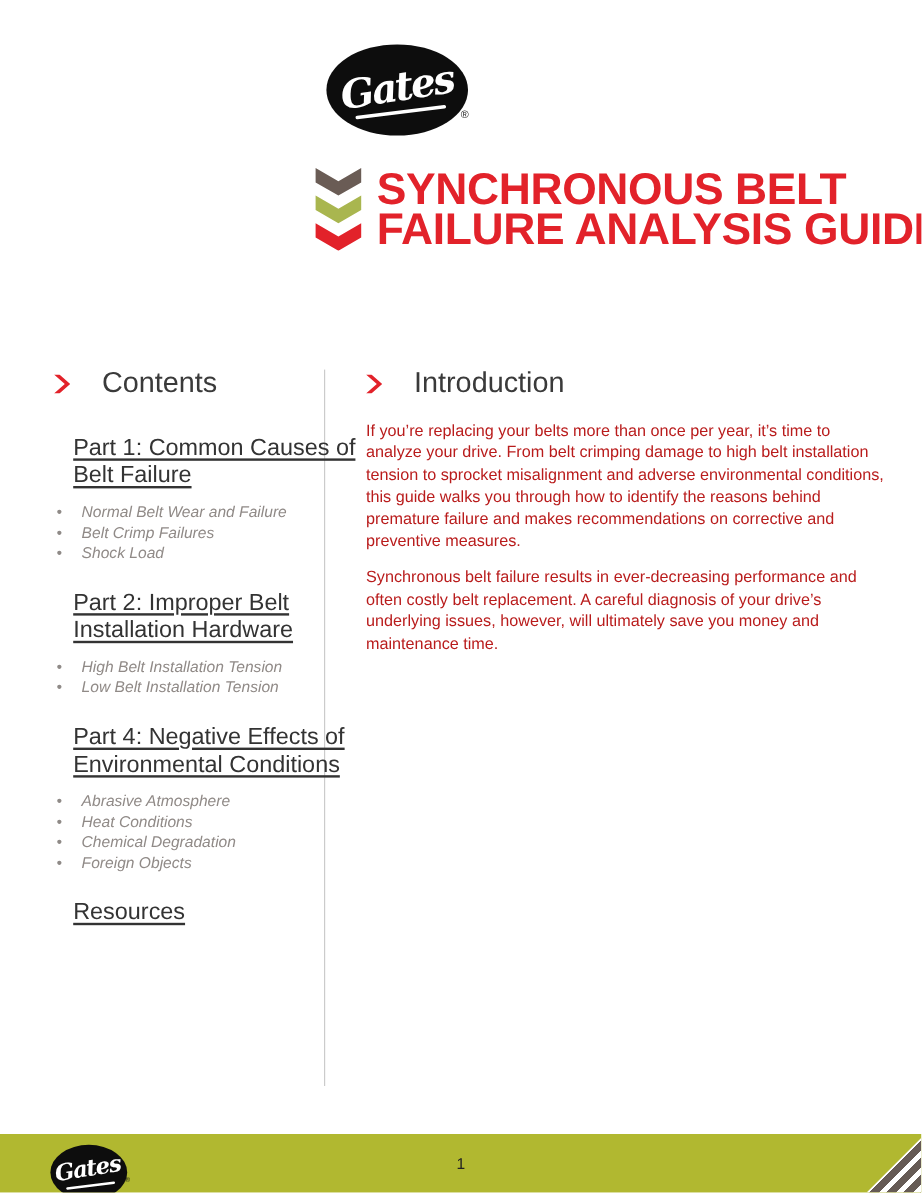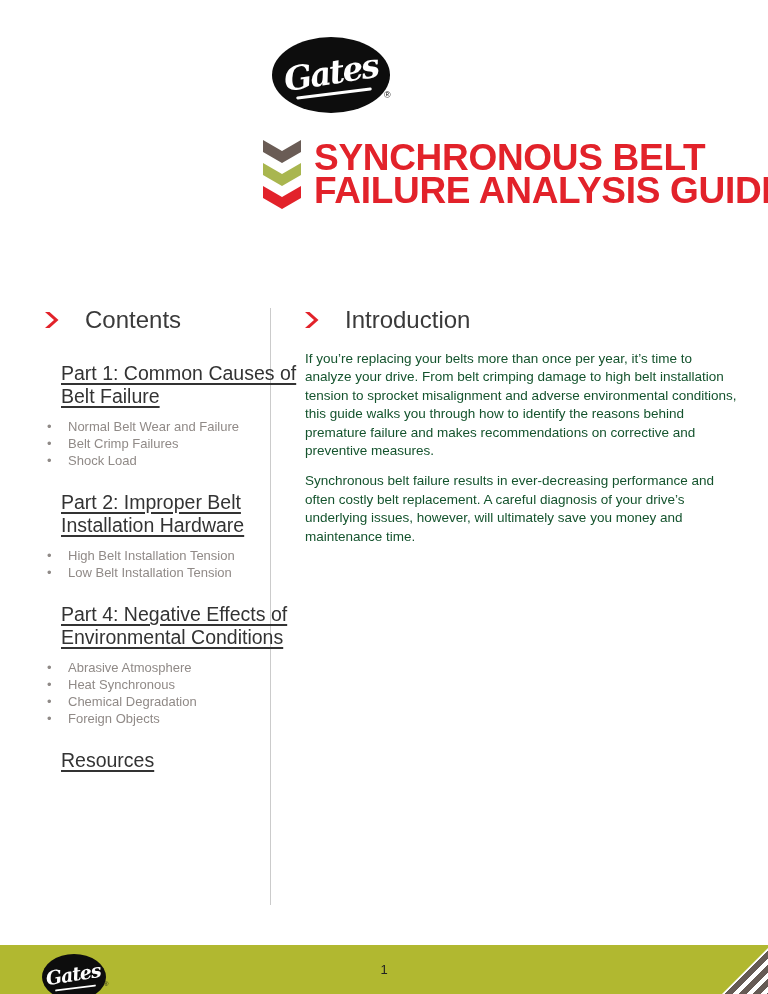--- a/index.html
+++ b/index.html
@@ -53,28 +53,28 @@
 
   .toc-title {
     display:block; color:#333333; font-size:19.5px; line-height:23px;
     font-weight:400; text-decoration:underline; text-underline-offset:3px;
     text-decoration-thickness:1.5px; margin-bottom:10px; cursor:pointer;
   }
   .toc-title span { display:block; white-space:nowrap;margin-left:16px; }
   .toc-list { list-style:none; margin-bottom:22px; }
   .toc-list li {
     position:relative; padding-left:23px;
-    color:#908a87; font-size:13px; line-height:17px;
+    color:#908a87; font-size:13px; line-height:17px;font-style:italic;
   }
   .toc-list li::before {
     content:"\2022"; position:absolute; left:2px; top:0; color:#8f8a87;
   }
 
   .col-right p {
-    color:#14532d; font-size:13.5px; line-height:18.4px; margin-bottom:12px;
+    color:#b91c1c; font-size:13.5px; line-height:18.4px; margin-bottom:12px;
   }
 
   
   .footer-bar {
     position:absolute; left:0; bottom:0; width:768px; height:49px;
     background:#b1b830; overflow:hidden;
   }
   .footer-logo {
     position:absolute; left:42px; top:9px; width:64px; height:46px;
     background:#0d0d0d; border-radius:50%;
@@ -150,21 +150,21 @@
     </div>
 
 
     <div>
       <a class="toc-title">
         <span>Part 4: Negative Effects of</span>
         <span>Environmental Conditions</span>
       </a>
       <ul class="toc-list">
         <li>Abrasive Atmosphere</li>
-        <li>Heat Synchronous</li>
+        <li>Heat Conditions</li>
         <li>Chemical Degradation</li>
         <li>Foreign Objects</li>
       </ul>
     </div>
 
     <div>
       <a class="toc-title">
         <span>Resources</span>
       </a>
     </div>

